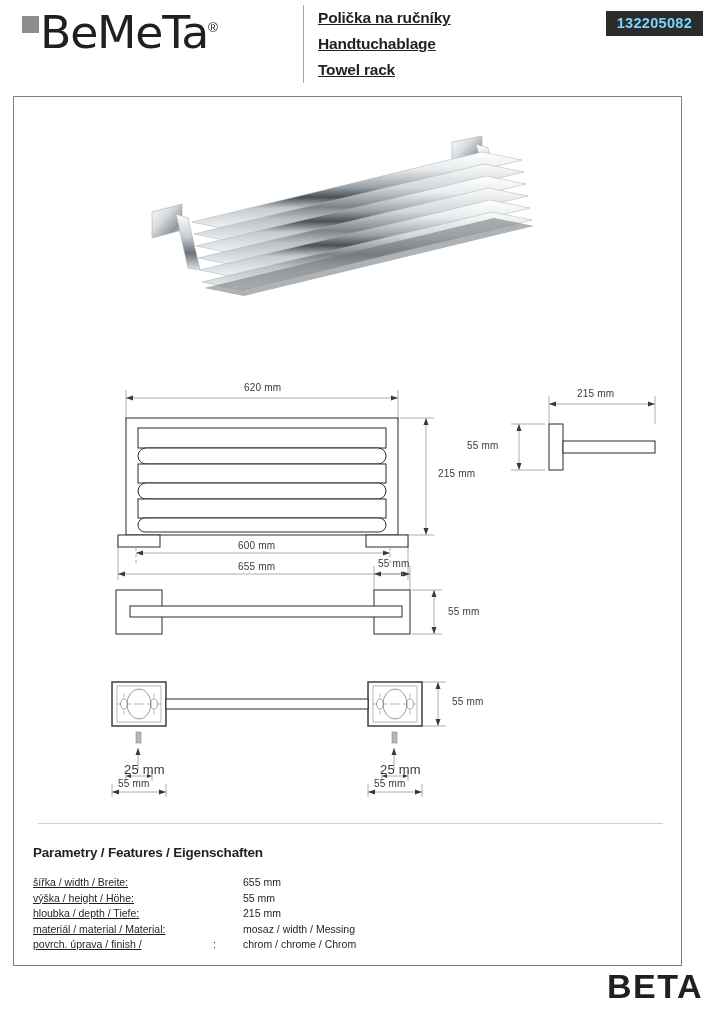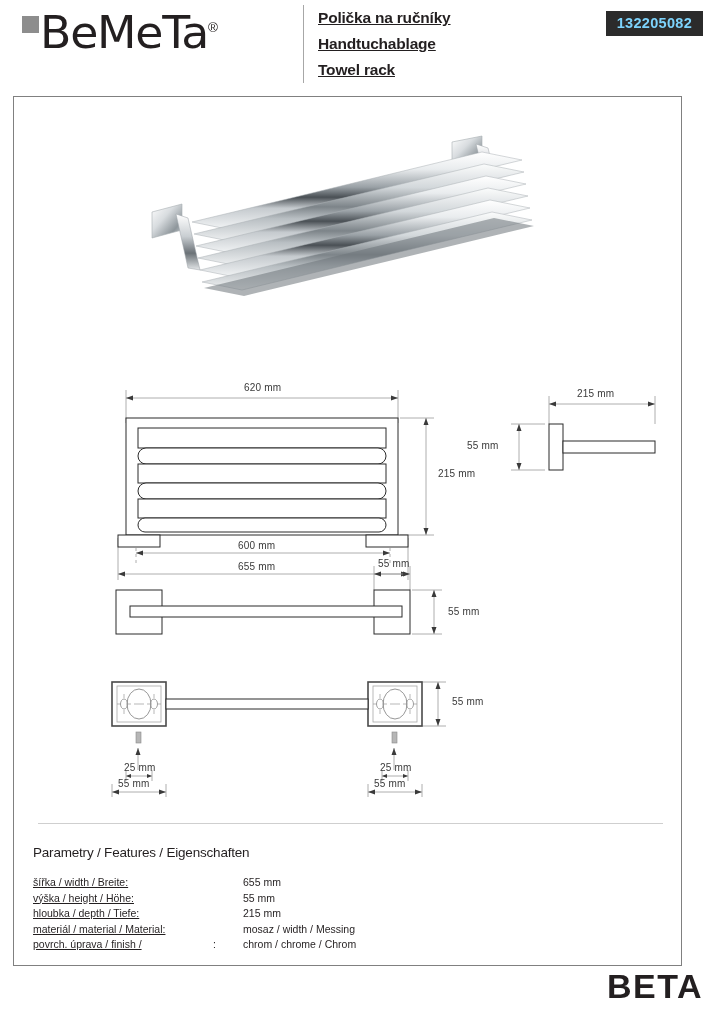--- a/index.html
+++ b/index.html
@@ -100,37 +100,37 @@
   
   .tech { position: absolute; }
   .dimtext {
     position: absolute;
     font-family: "Liberation Sans", sans-serif;
     font-size: 10px;
     color: #3a3a3a;
     white-space: nowrap;
     letter-spacing: 0.2px;
   }
-  .dimtext.small { font-size: 10px; }
+  .dimtext.small { font-size: 13px; }
 
   
   #params-divider {
     position: absolute;
     left: 38px; top: 823px;
     width: 625px; height: 1px;
     background: #cfcfcf;
   }
   #params {
     position: absolute;
     left: 33px; top: 845px;
     width: 500px;
   }
   #params-title {
     font-size: 13.5px;
-    font-weight: normal;
+    font-weight: bold;
     letter-spacing: -0.2px;
     margin-bottom: 15px;
   }
   .param-row {
     display: flex;
     font-size: 10.5px;
     line-height: 15.5px;
     color: #231f20;
   }
   .param-label { width: 180px; text-decoration: underline; }

